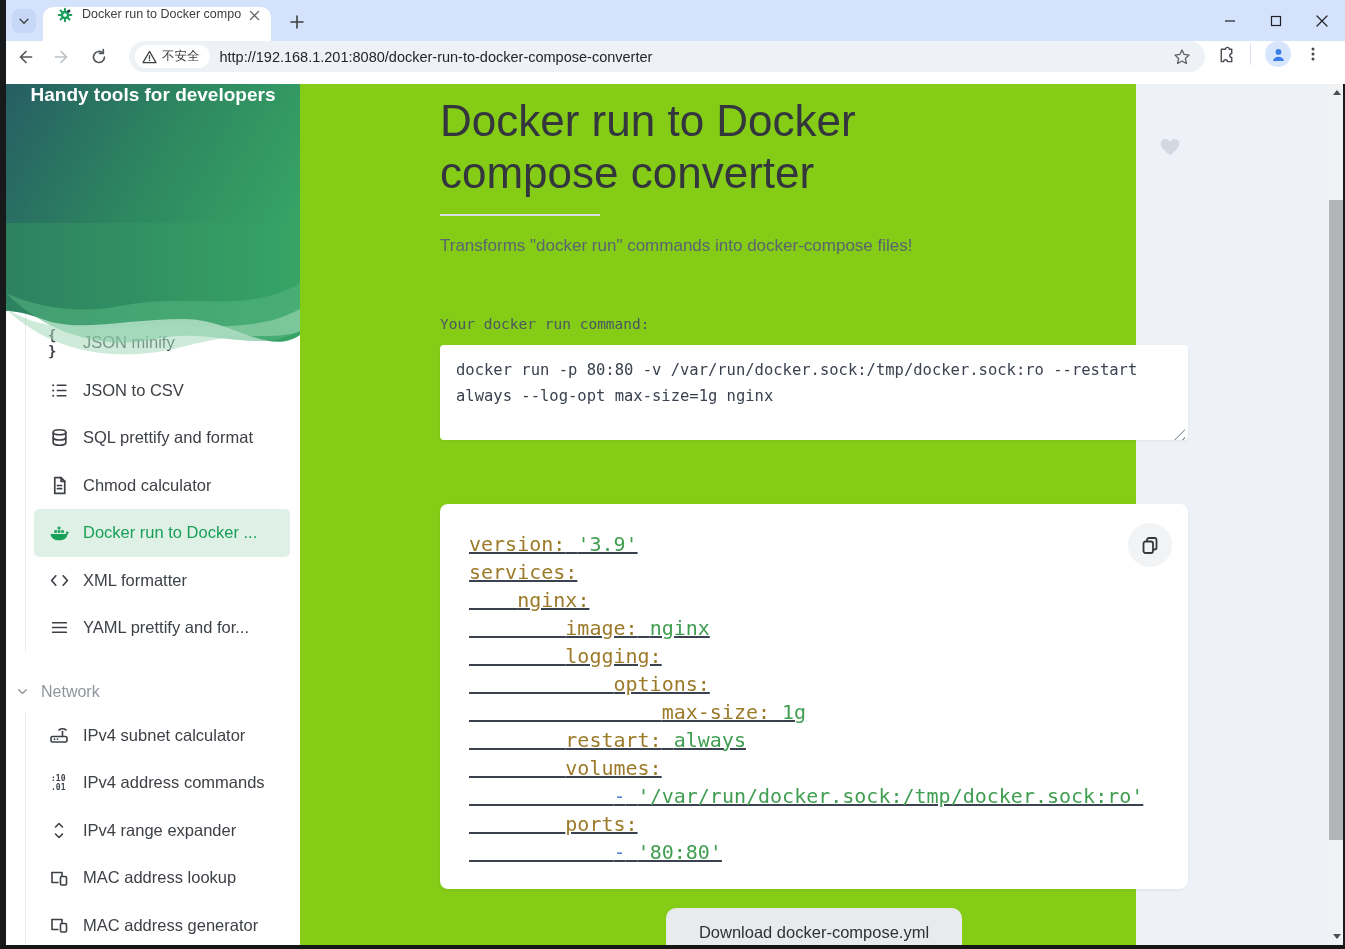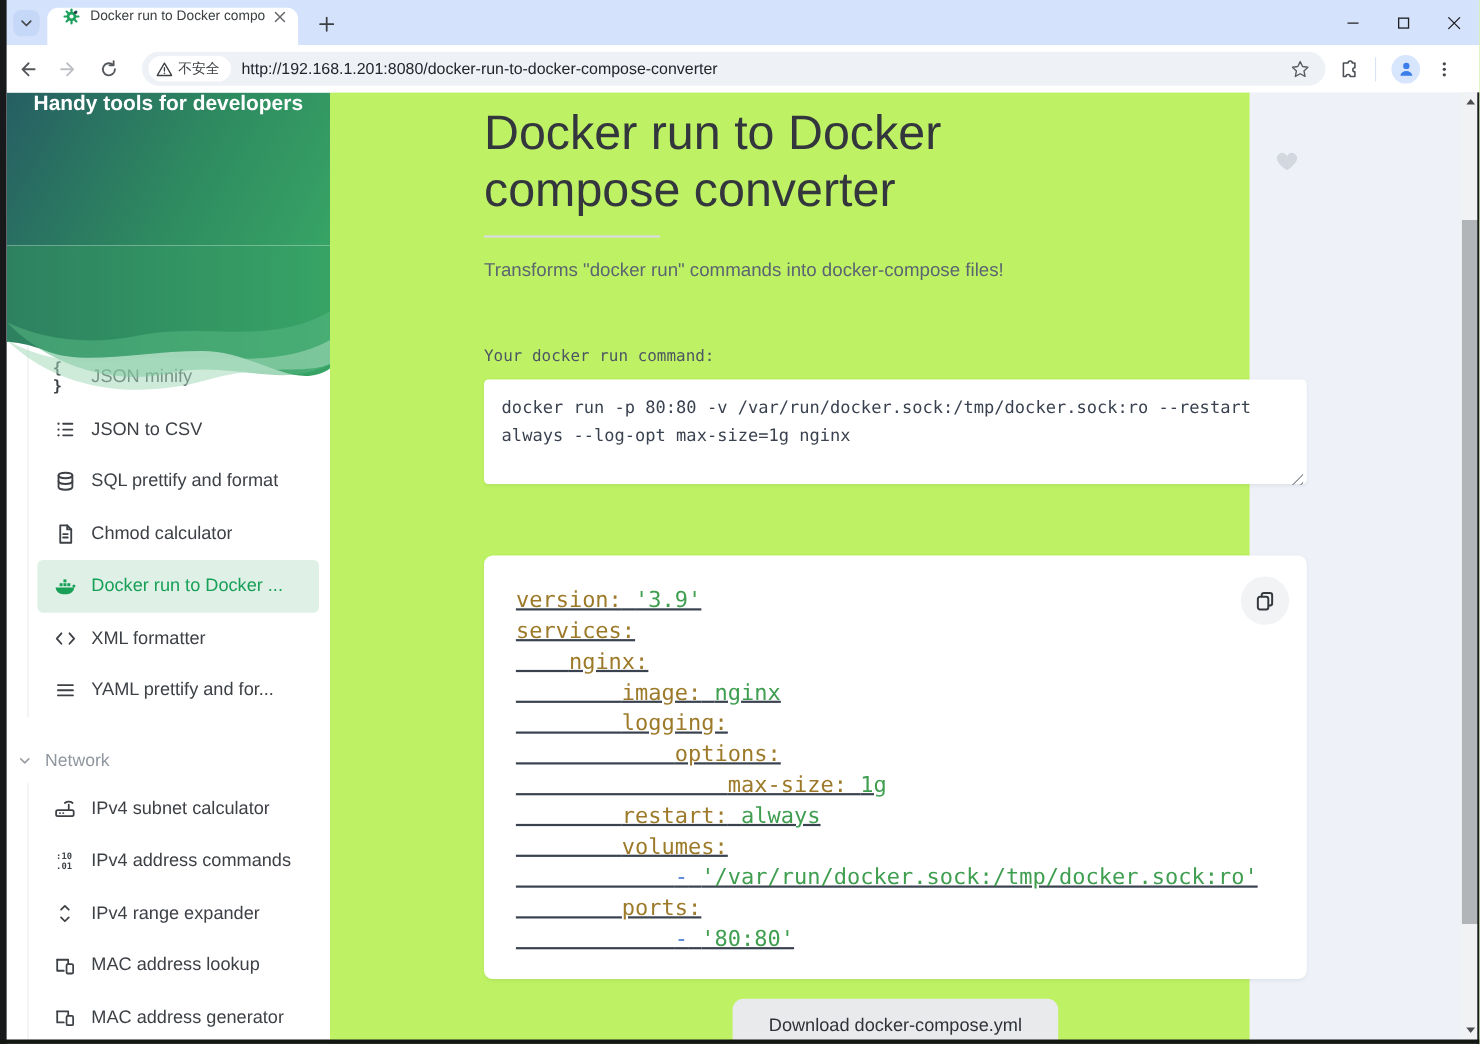--- a/index.html
+++ b/index.html
@@ -20,21 +20,21 @@
     border-radius:10px 10px 0 0; display:flex; align-items:flex-start; padding:0 8px 0 14px; }
   .tab-title { flex:1; font-size:12.5px; color:#3c4043; white-space:nowrap; overflow:hidden; margin-left:9px; }
   .tab-close { width:17px; height:17px; border-radius:50%; display:flex; align-items:center; justify-content:center; cursor:pointer; }
   .new-tab { position:absolute; left:284px; top:9px; width:25px; height:25px; border-radius:50%;
     display:flex; align-items:center; justify-content:center; cursor:pointer; }
   .win-controls { position:absolute; right:0; top:0; height:41px; display:flex; }
   .win-btn { width:46px; height:41px; display:flex; align-items:center; justify-content:center; cursor:pointer; }
 
   
   .toolbar { position:absolute; left:0; top:41px; width:1345px; height:43px; background:#ffffff; z-index:40;
-    display:flex; align-items:center; }
+    display:flex; align-items:flex-start; }
   .nav-btn { width:32px; height:32px; border-radius:50%; display:flex; align-items:center; justify-content:center; cursor:pointer; }
   .nav-btn.back { margin-left:9px; } .nav-btn { margin-right:5px; }
   .omnibox { height:31px; flex:0 0 1076px; margin-left:9px; background:#eef1f6; border-radius:16px;
     display:flex; align-items:center; padding:0 10px 0 6px; cursor:text; }
   .sec-chip { height:23px; background:#ffffff; border-radius:12px; display:flex; align-items:center;
     padding:0 10px 0 7px; gap:5px; cursor:pointer; }
   .sec-chip span { font-size:12.5px; color:#3c4043; }
   .url { flex:1; margin-left:10px; font-size:14.5px; color:#22262b; white-space:nowrap; overflow:hidden; }
   .star-btn { width:26px; height:26px; display:flex; align-items:center; justify-content:center; cursor:pointer; }
   .toolbar-right { display:flex; align-items:center; margin-left:12px; gap:14px; }
@@ -55,21 +55,21 @@
     display:flex; align-items:center; cursor:pointer; color:#3d4146; font-size:16.5px; }
   ul.group li .ic { width:22px; height:22px; flex:0 0 22px; display:flex; align-items:center; justify-content:center; color:#3d4146; }
   ul.group li .lbl { margin-left:13px; white-space:nowrap; overflow:hidden; }
   ul.group li.selected { background:#dff0e6; color:#18a058; }
   ul.group li.selected .ic { color:#18a058; }
   .txticon { font-family:"DejaVu Sans Mono", monospace; font-weight:bold; font-size:14px; letter-spacing:-1px; }
   .group-header { height:40px; margin:20px 0 0 10px; display:flex; align-items:center; gap:12px;
     color:#8f969e; font-size:16px; cursor:pointer; }
 
   
-  .main { position:absolute; left:300px; top:84px; width:836px; height:865px; background:#bef264; z-index:1; }
+  .main { position:absolute; left:300px; top:84px; width:836px; height:865px; background:#84cc16; z-index:1; }
   .content { position:absolute; left:140px; top:0; width:748px; }
   h1.page-title { margin-top:11px; max-width:565px; font-size:44px; line-height:52px; font-weight:300;
     color:#33373d; letter-spacing:0; }
   .fav-heart { position:absolute; left:717px; top:49px; cursor:pointer; }
   .title-divider { margin-top:15px; width:160px; height:2px; background:#d9dde3; }
   .desc { margin-top:20px; font-size:17px; color:#5b6470; }
 
   .cmd-label { display:block; margin-top:60px; font-family:"DejaVu Sans Mono", monospace; font-size:14.5px; color:#4d5663; }
   .input-wrap { position:relative; margin-top:13px; }
   textarea.cmd-input { width:748px; height:95px; border:none; outline:none; resize:none; background:#ffffff;

